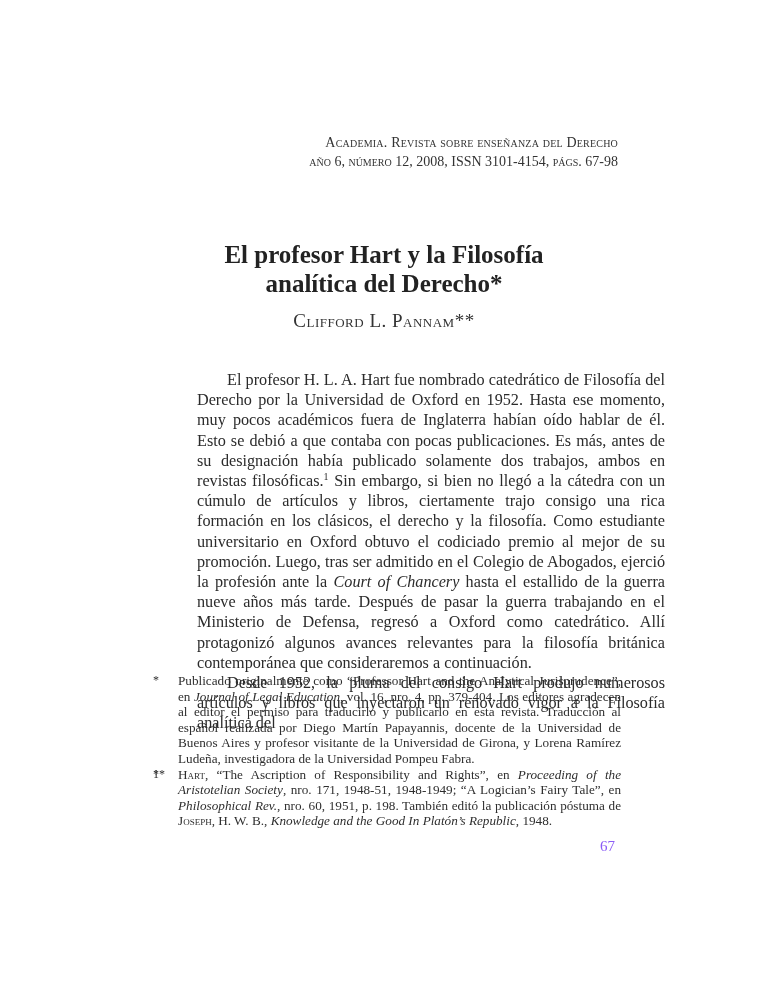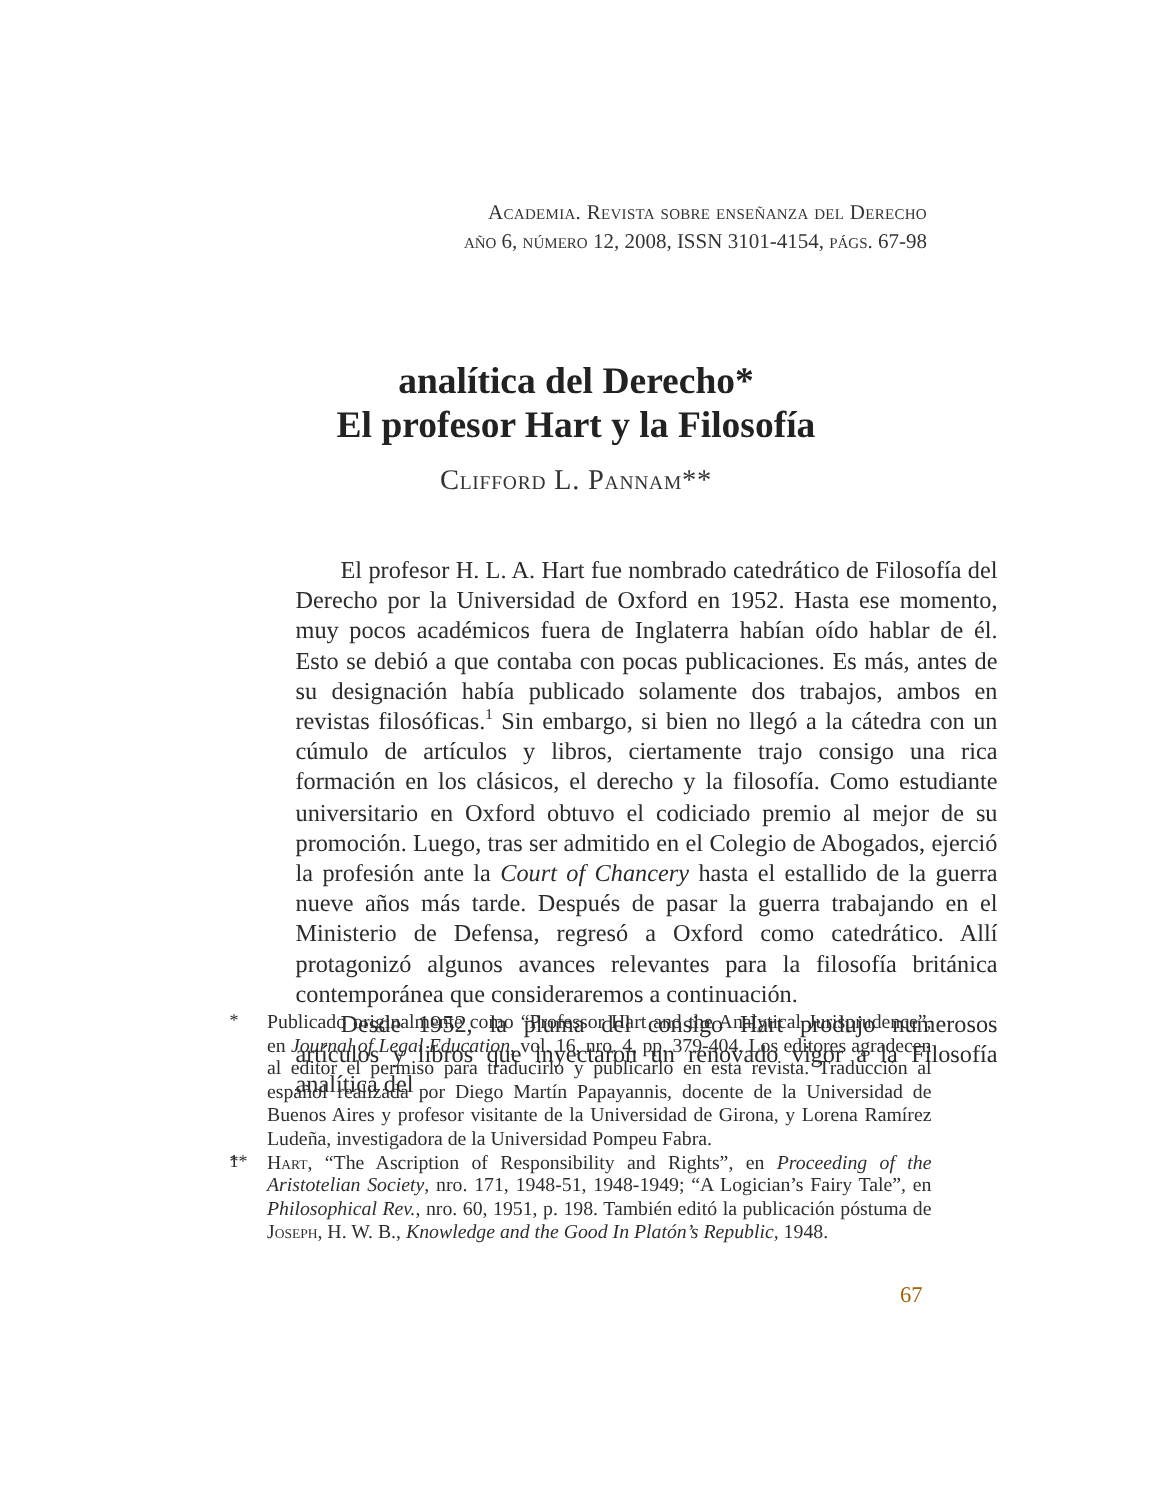--- a/index.html
+++ b/index.html
@@ -42,36 +42,36 @@
     position: absolute; left: 153px; width: 468px; top: 673px;
     font-family: "Liberation Serif", serif;
     font-size: 13.2px; line-height: 15.6px; color: #2e2e2e;
   }
   .fn { position: relative; padding-left: 25px; text-align: justify; margin: 0; }
   .fn .mark { position: absolute; left: 0; top: 0; font-size: 12px; }
   .fn .sc { font-variant: small-caps; }
 
   .page-number {
     position: absolute; left: 600px; top: 838px;
-    font-family: "Liberation Serif", serif; font-size: 15px; color: #a16207; margin-top: 18px;
+    font-family: "Liberation Serif", serif; font-size: 15px; color: #8b5cf6;
   }
 </style>
 </head>
 <body>
 
 <div class="page">
 
   <div class="running-head">
     <div class="line1">Academia. Revista sobre enseñanza del Derecho</div>
     <div class="line2">año 6, número 12, 2008, ISSN 3101-4154, págs. 67-98</div>
   </div>
 
   <div class="title">
+    <div>El profesor Hart y la Filosofía</div>
     <div>analítica del Derecho*</div>
-    <div>El profesor Hart y la Filosofía</div>
   </div>
 
   <div class="author">Clifford L. Pannam**</div>
 
   <div class="body-text">
     <p><span>El profesor H. L. A. Hart fue nombrado catedrático de Filosofía del Derecho por la Universidad de Oxford en 1952. Hasta ese momento, muy pocos académicos fuera de Inglaterra habían oído hablar de él. Esto se debió a que contaba con pocas publicaciones. Es más, antes de su designación había publicado solamente dos trabajos, ambos en revistas filosóficas.</span><sup>1</sup><span> Sin embargo, si bien no llegó a la cátedra con un cúmulo de artículos y libros, ciertamente trajo consigo una rica formación en los clásicos, el derecho y la filosofía. Como estudiante universitario en Oxford obtuvo el codiciado premio al mejor de su promoción. Luego, tras ser admitido en el Colegio de Abogados, ejerció la profesión ante la </span><i>Court of Chancery</i><span> hasta el estallido de la guerra nueve años más tarde. Después de pasar la guerra trabajando en el Ministerio de Defensa, regresó a Oxford como catedrático. Allí protagonizó algunos avances relevantes para la filosofía británica contemporánea que consideraremos a continuación.</span></p>
     <p>Desde 1952, la pluma del consigo Hart produjo numerosos artículos y libros que inyectaron un renovado vigor a la Filosofía analítica del</p>
   </div>
 
   <div class="footnotes">

